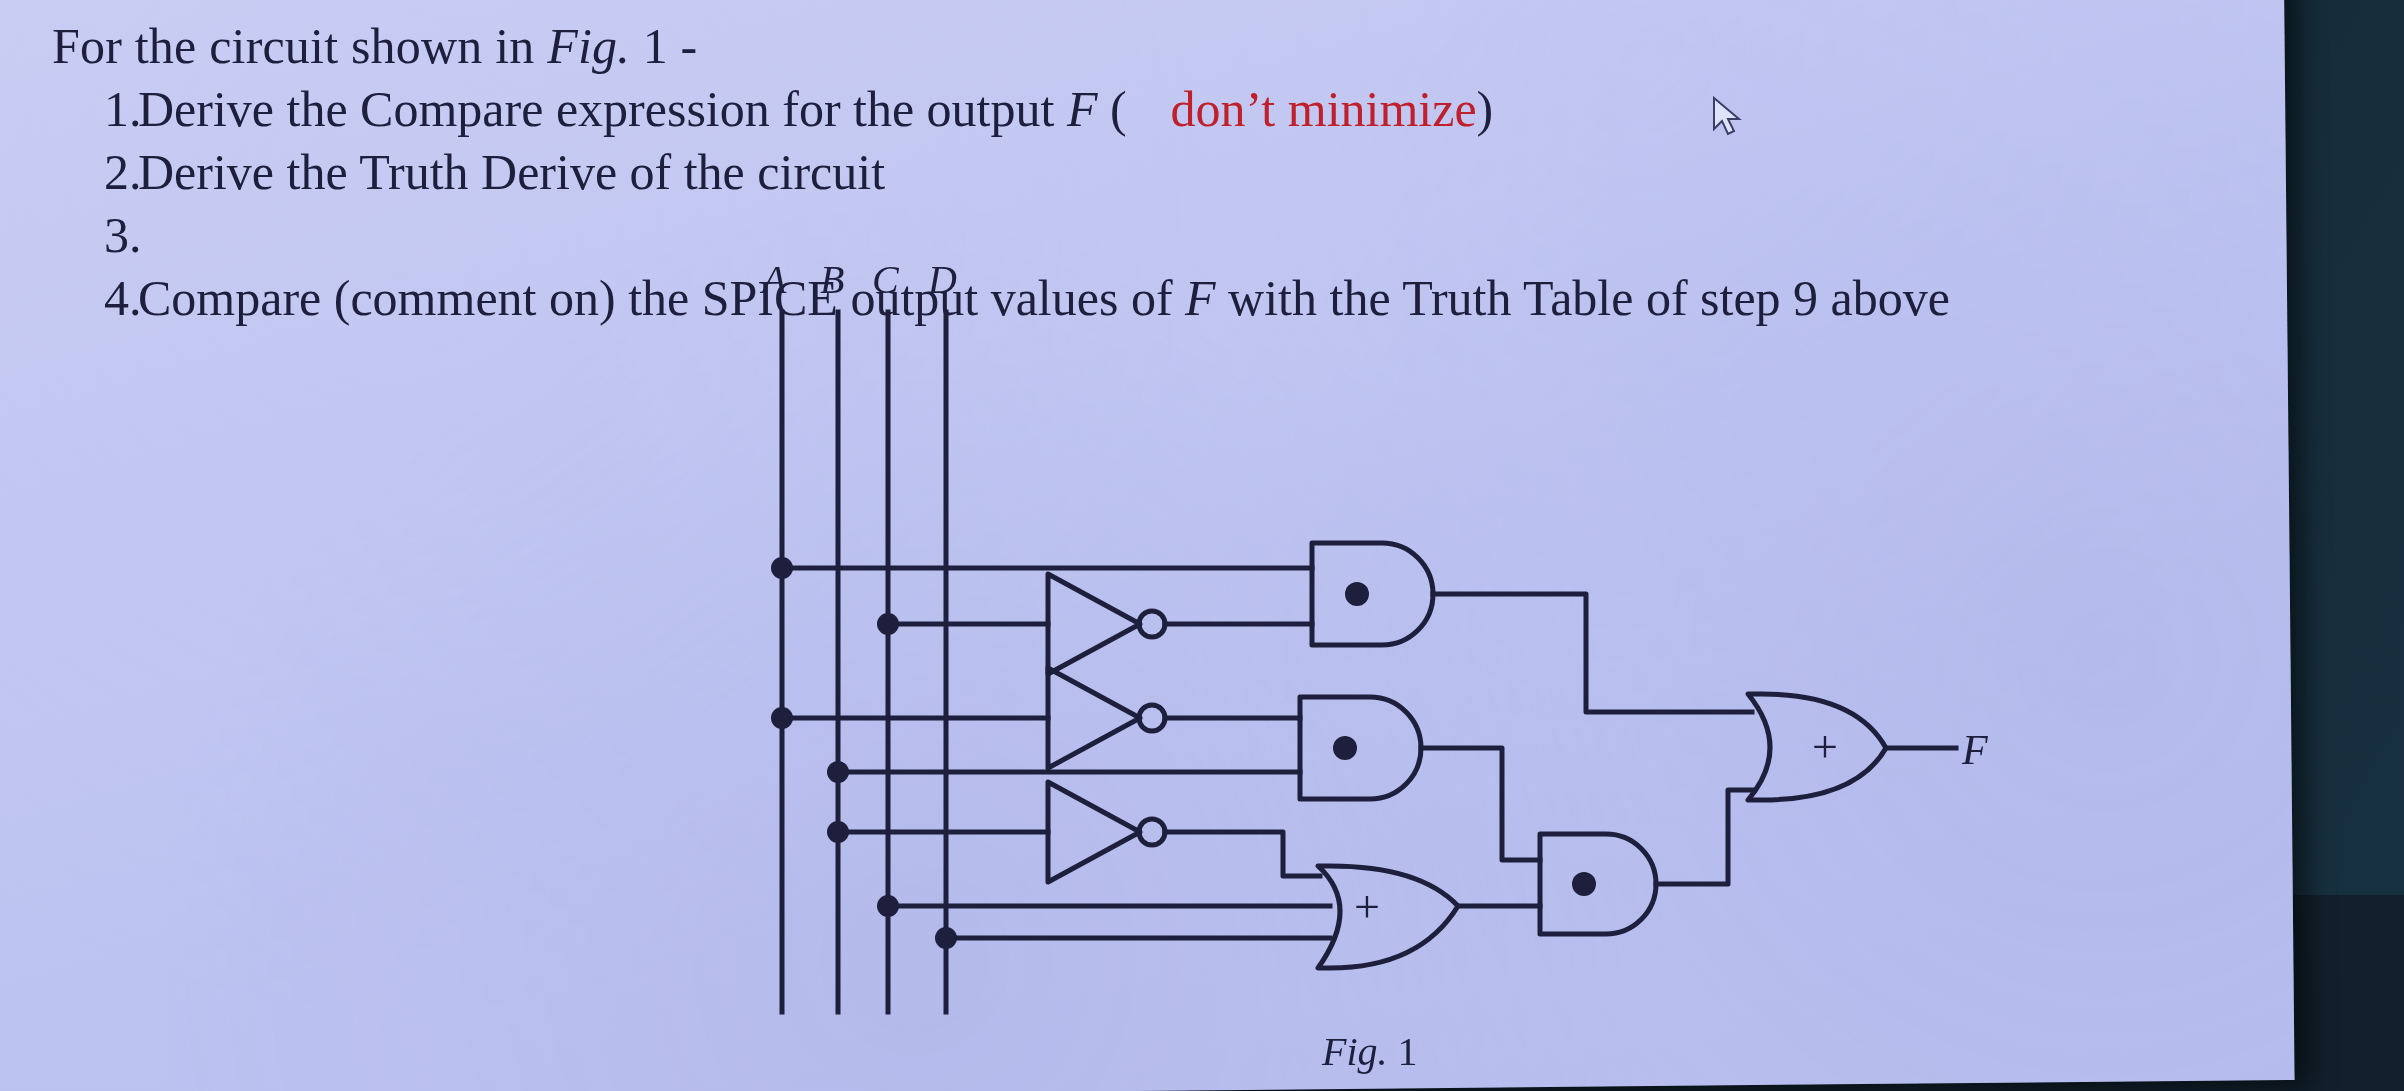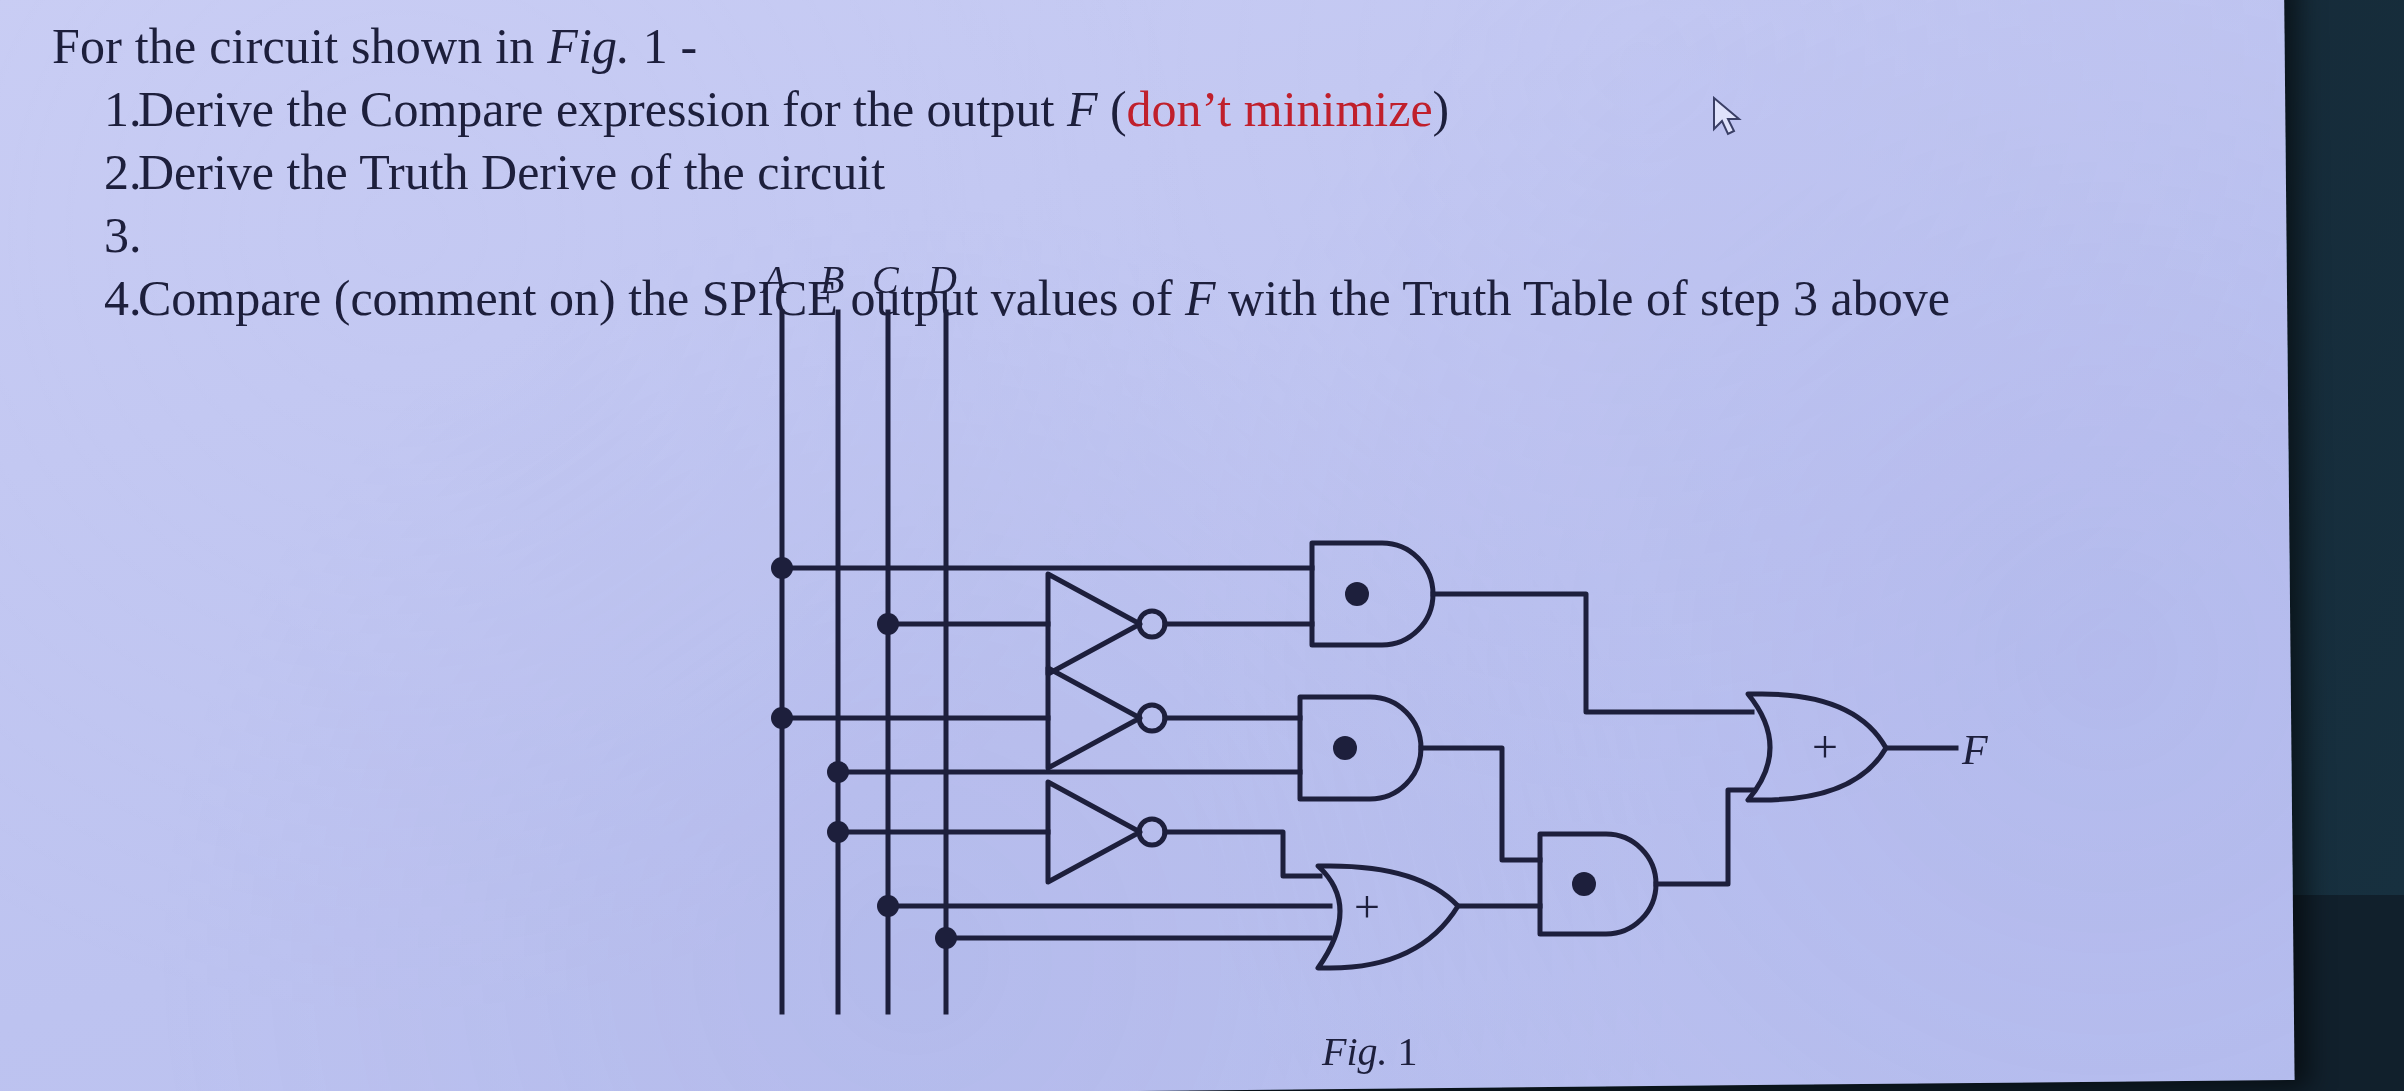--- a/index.html
+++ b/index.html
@@ -22,21 +22,21 @@
          mix-blend-mode:multiply;opacity:.55;}
 
   
   #textblock{position:absolute;left:52px;top:18px;width:2160px;color:#1d1f3c;}
   .lead{font-size:50px;line-height:1.12;letter-spacing:.2px;white-space:nowrap;}
   ol.steps{list-style:none;margin:6px 0 0 0;padding:0;}
   ol.steps li{display:flex;align-items:flex-start;font-size:50px;line-height:1.18;
               white-space:nowrap;margin:4px 0;}
   .num{width:86px;flex:0 0 86px;padding-left:52px;box-sizing:border-box;}
   .it{font-style:italic;}
-  .red{color:#c0202c;}
+  .red{color:#c0202c;margin-left:44px;}
 
   
   #figure{position:absolute;left:0;top:0;width:2404px;height:1091px;}
   #figcap{position:absolute;left:1322px;top:1028px;font-size:40px;color:#1d1f3c;
           font-style:italic;}
   #figcap .n{font-style:normal;}
   .buslabel{position:absolute;font-size:40px;font-style:italic;color:#1d1f3c;}
 
   
   #cursor{position:absolute;left:1712px;top:96px;width:34px;height:46px;}
@@ -60,21 +60,21 @@
         </li>
         <li>
           <span class="num">2.</span>
           <span><span>Derive the Truth Derive of the circuit</span></span>
         </li>
         <li>
           <span class="num">3.</span>
         </li>
         <li>
           <span class="num">4.</span>
-          <span><span>Compare (comment on) the SPICE output values of </span><span class="it">F</span><span> with the Truth Table of step 3 above</span></span>
+          <span><span>Compare (comment on) the SPICE output values of </span><span class="it">F</span><span> with the Truth Table of step 9 above</span></span>
         </li>
       </ol>
   </div>
 
   <div id="figure">
 
     <span class="buslabel" id="lbl-A" style="left:762px;top:256px">A</span>
     <span class="buslabel" id="lbl-B" style="left:820px;top:256px">B</span>
     <span class="buslabel" id="lbl-C" style="left:872px;top:256px">C</span>
     <span class="buslabel" id="lbl-D" style="left:928px;top:256px">D</span>

